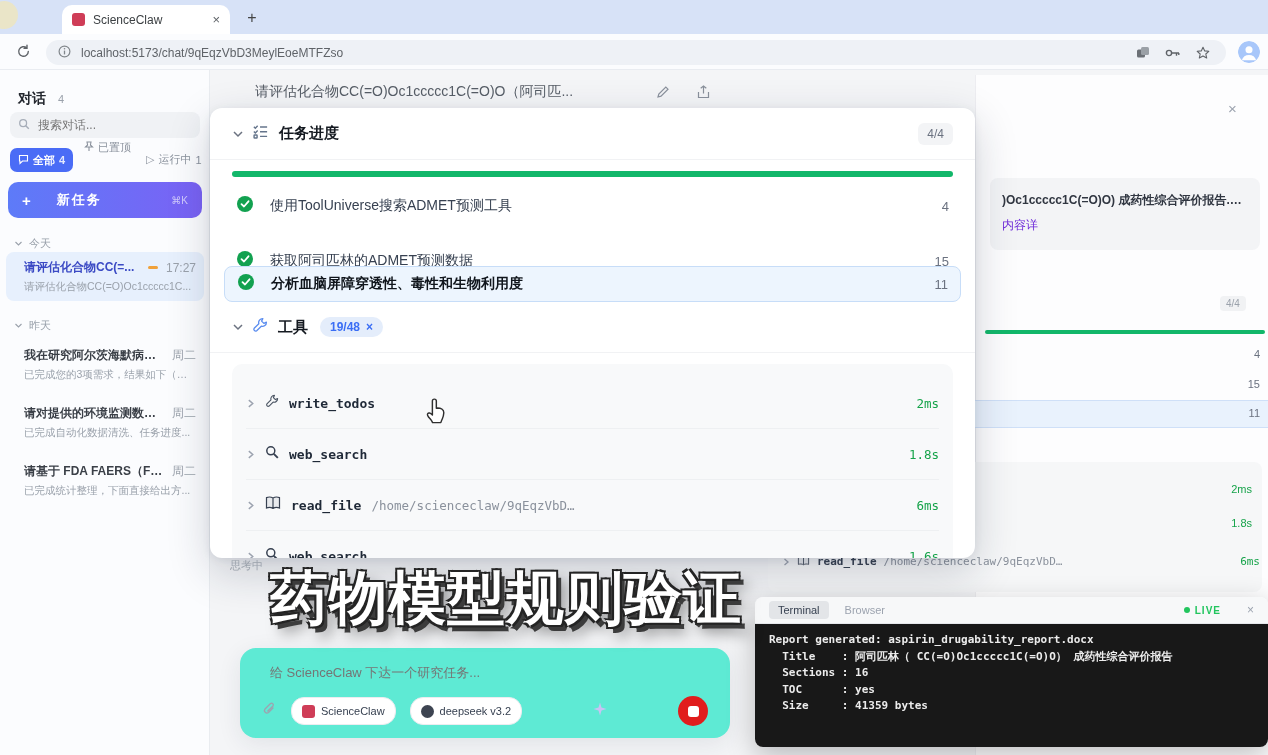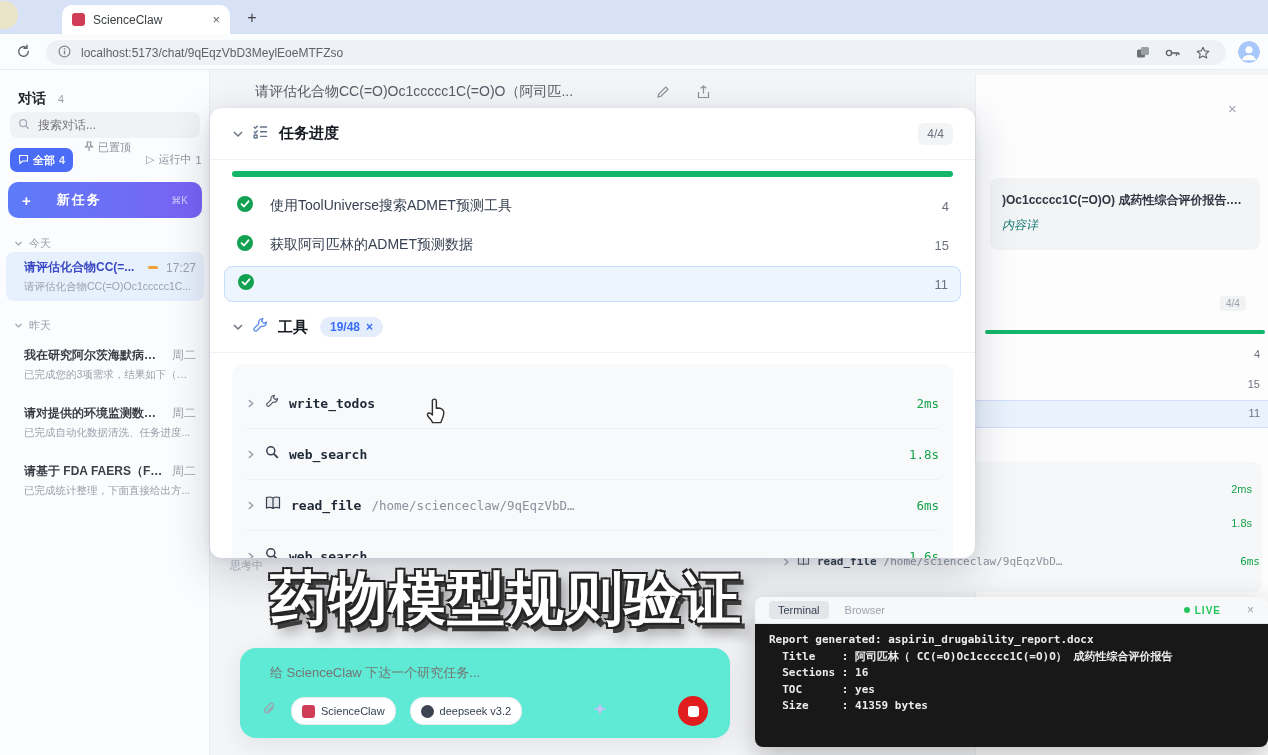--- a/index.html
+++ b/index.html
@@ -50,21 +50,21 @@
   .ci-time{margin-left:auto;font-size:12px;color:#9aa1ab;display:flex;align-items:center;gap:8px;}
   .ci-sub{font-size:10.5px;color:#9aa1ab;margin-top:4px;max-width:170px;}
   .odash{width:10px;height:3px;border-radius:2px;background:#f0a13a;display:inline-block;}
   
   .chat-header{left:255px;top:83px;font-size:14px;color:#565d66;max-width:395px;}
   
   .rpanel{left:975px;top:75px;width:293px;height:680px;background:#fdfdfe;border-left:1px solid #ededf1;box-sizing:border-box;}
   .rp-close{left:1228px;top:100px;font-size:15px;color:#9ca3af;}
   .rp-box{left:990px;top:178px;width:270px;height:72px;background:#f3f4f6;border-radius:8px;padding:14px 12px;box-sizing:border-box;}
   .rp-line1{font-size:12px;font-weight:bold;color:#303641;}
-  .rp-line2{font-size:12px;color:#0f766e;margin-top:8px;font-style:italic;}
+  .rp-line2{font-size:12px;color:#6d28d9;margin-top:8px;}
   .rp-badge{left:1220px;top:296px;background:#f1f2f4;border-radius:4px;font-size:10px;color:#9aa1ab;padding:2px 6px;}
   .rp-bar{left:985px;top:330px;width:280px;height:4px;border-radius:2px;background:#12b76a;}
   .rp-num{font-size:11px;color:#6b7280;}
   .rp-hl{left:975px;top:400px;width:293px;height:28px;background:#e9f2fd;border-top:1px solid #cfe0f8;border-bottom:1px solid #cfe0f8;box-sizing:border-box;}
   .bg-toolcard{left:768px;top:462px;width:494px;height:130px;background:#f6f7f8;border-radius:8px;}
   .bg-time{font-size:11px;color:#16a34a;}
   .bg-readrow{left:782px;top:552px;width:478px;display:flex;align-items:center;gap:7px;}
   .bg-readrow .nm{font-size:11px;font-weight:bold;color:#374151;}
   .bg-readrow .pth{font-size:11px;color:#8a919c;}
   
@@ -333,37 +333,38 @@
   <div class="task-row" style="top:80px;text-align:center;">
     <span>
       <svg width="18" height="18" viewBox="0 0 18 18">
           <circle cx="9" cy="9" r="8" fill="#12a150"></circle>
           <polyline points="5.5,9.2 8,11.5 12.5,6.3" fill="none" stroke="#fff" stroke-width="1.8" stroke-linecap="round" stroke-linejoin="round"></polyline>
         </svg>
     </span>
     <span class="task-label">使用ToolUniverse搜索ADMET预测工具</span>
     <span class="task-count">4</span>
   </div>
-  <div class="task-row" style="top:119px;">
+  <div class="task-row" style="top:135px;">
     <span>
       <svg width="18" height="18" viewBox="0 0 18 18">
           <circle cx="9" cy="9" r="8" fill="#12a150"></circle>
           <polyline points="5.5,9.2 8,11.5 12.5,6.3" fill="none" stroke="#fff" stroke-width="1.8" stroke-linecap="round" stroke-linejoin="round"></polyline>
         </svg>
     </span>
     <span class="task-label">获取阿司匹林的ADMET预测数据</span>
     <span class="task-count">15</span>
   </div>
   <div class="task-row hl" style="top:158px;">
     <span>
       <svg width="18" height="18" viewBox="0 0 18 18">
           <circle cx="9" cy="9" r="8" fill="#12a150"></circle>
           <polyline points="5.5,9.2 8,11.5 12.5,6.3" fill="none" stroke="#fff" stroke-width="1.8" stroke-linecap="round" stroke-linejoin="round"></polyline>
         </svg>
     </span>
+    <span class="task-label">分析血脑屏障穿透性、毒性和生物利用度</span>
     <span class="task-count">11</span>
   </div>
 
   <div class="tools-head">
     <svg width="12" height="12" viewBox="0 0 12 12">
         <polyline points="2,4 6,8 10,4" fill="none" stroke="#6b7280" stroke-width="1.5"></polyline>
       </svg>
     <span style="margin-left:8px;">
       <svg width="16" height="16" viewBox="0 0 16 16">
           <path d="M10.8 1.6 a4 4 0 0 0 -4 5.1 L2.2 11.3 a1.8 1.8 0 0 0 2.5 2.5 L9.3 9.2 a4 4 0 0 0 5.1-4 L11.9 6.4 9.6 4.1 z" fill="none" stroke="#5b8def" stroke-width="1.3" stroke-linejoin="round"></path>

